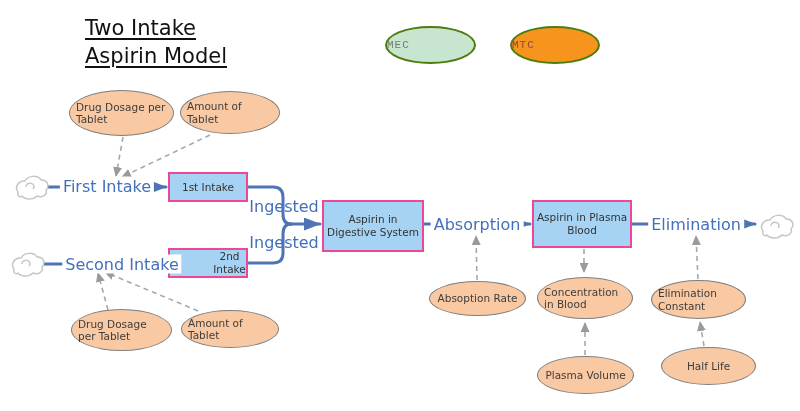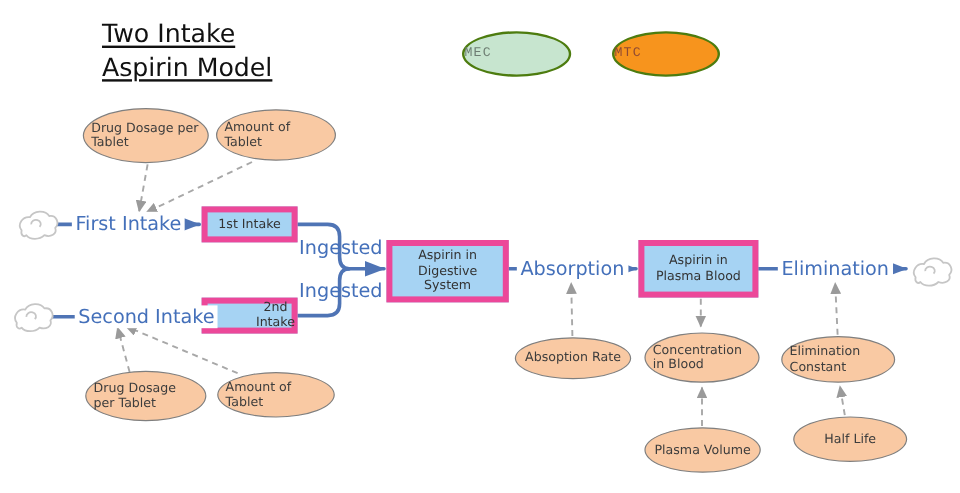--- a/index.html
+++ b/index.html
@@ -15,21 +15,21 @@
     position:absolute; left:85px; top:14px; width:190px;
     font-size:21px; line-height:28px; color:#111111;
   }
   .title span {
     text-decoration:underline;
     text-decoration-thickness:2px;
     text-underline-offset:3px;
   }
 
   .stock {
-    position:absolute; background:#a6d3f3; border:5px solid #ec4899;
+    position:absolute; background:#a6d3f3; border:2px solid #ec4899;
     display:flex; align-items:center; justify-content:center;
     text-align:center; font-size:10.5px; line-height:1.2; color:#333333;
     padding:1px;
   }
   .s1 { left:168px; top:172px; width:80px;  height:30px; }
   .s2 { left:168px; top:248px; width:80px;  height:30px;padding-left:44px; }
   .s3 { left:322px; top:200px; width:102px; height:52px; }
   .s4 { left:532px; top:200px; width:100px; height:48px; }
 
   .evar {

